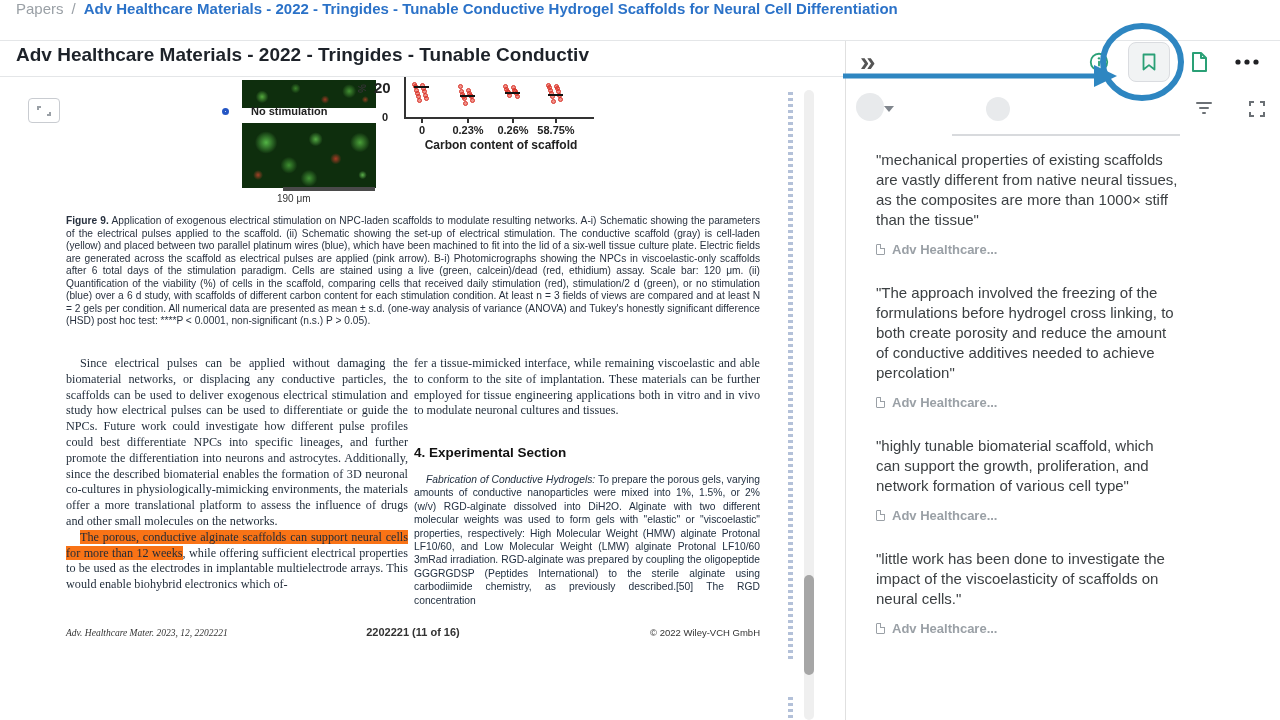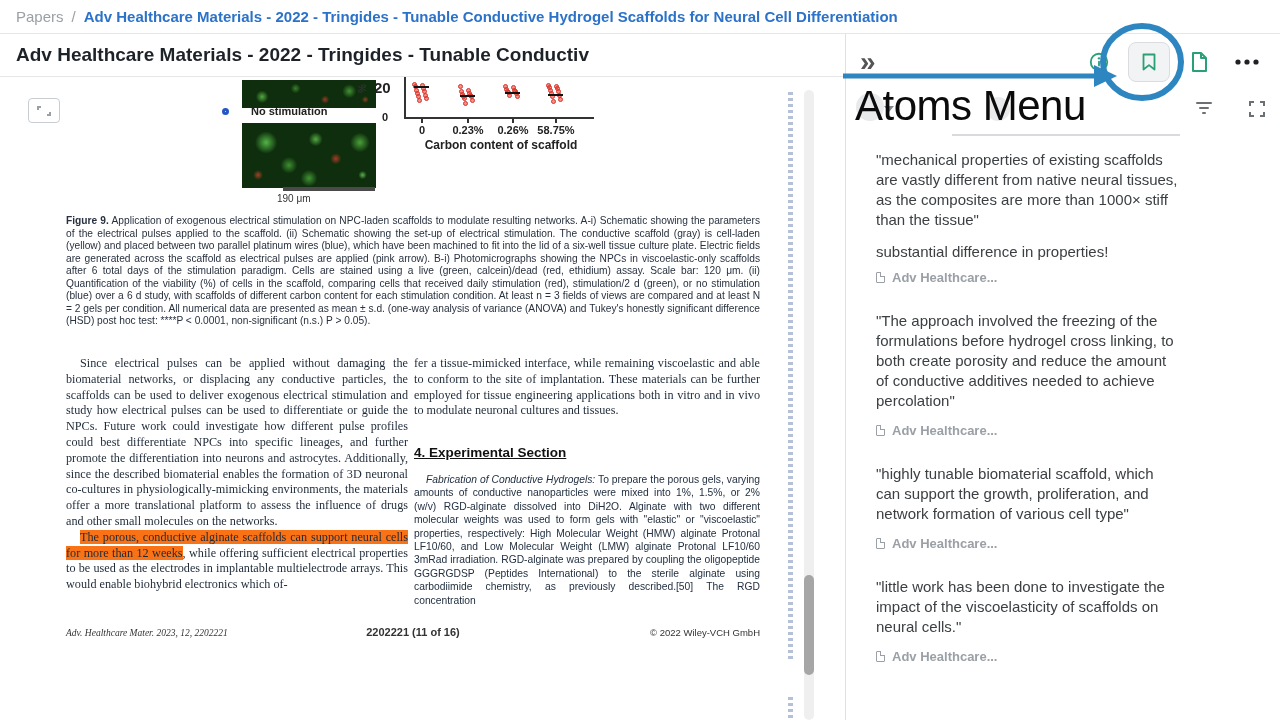--- a/index.html
+++ b/index.html
@@ -1,22 +1,22 @@
 <!DOCTYPE html>
 <html><head>
 <meta charset="utf-8">
 <style>
   * { margin:0; padding:0; box-sizing:border-box; }
   html,body { width:1280px; height:720px; overflow:hidden; background:#fff;
     font-family:"Liberation Sans", sans-serif; }
   .app { position:absolute; inset:0; width:1280px; height:720px; background:#fff; }
 
   
-  .breadcrumb-bar { position:absolute; left:0; top:0; width:1280px; height:34px;
-    border-bottom:1px solid #e4e6e8; display:flex; align-items:center; padding:0 16px;
+  .breadcrumb-bar { position:absolute; left:0; top:0; width:1280px; height:41px;
+    border-bottom:1px solid #e4e6e8; display:flex; align-items:flex-start; padding:0 16px;
     background:#fff; font-size:15px; z-index:5; }
   .crumb-root { color:#9aa0a6; cursor:pointer; }
   .crumb-sep { color:#9aa0a6; margin:0 8px; }
   .crumb-doc { color:#2b72c8; cursor:pointer; white-space:nowrap;font-weight:bold; }
 
   
   .doc-header { position:absolute; left:0; top:34px; width:845px; height:43px;
     border-bottom:1px solid #e4e6e8; display:flex; align-items:center; padding:0 16px;
     background:#fff; z-index:4; }
   .doc-title { font-size:19px; font-weight:bold; color:#1d2229; white-space:nowrap;
@@ -77,21 +77,21 @@
   .caption b { font-weight:bold; }
 
   
   .col { position:absolute; top:279px; font-family:"Liberation Serif", serif;
     font-size:12.2px; line-height:15.8px; color:#1e2a38; text-align:justify; }
   .col-left { left:66px; width:342px; }
   .col-right { left:414px; width:346px; }
   .col p.indent { text-indent:14px; }
   mark.hl { background:#f97316; color:inherit; }
   .sec-heading { font-family:"Liberation Sans", sans-serif; font-size:13.5px; font-weight:bold;
-    color:#111; margin:26px 0 12px 0; text-align:left;text-decoration:underline; }
+    color:#111; margin:26px 0 12px 0; text-align:left; }
   .exp-par { font-family:"Liberation Sans", sans-serif; font-size:10.3px; line-height:13.4px;
     color:#223041; text-align:justify; text-indent:12px; }
   .exp-lead { font-style:italic; }
 
   
   .pdf-footer { position:absolute; left:66px; top:549px; width:694px; display:flex;
     align-items:baseline; font-size:9.5px; color:#333; }
   .pf-left { font-family:"Liberation Serif", serif; font-style:italic; width:230px; }
   .pf-center { font-weight:bold; font-size:11px; width:234px; text-align:center; }
   .pf-right { width:230px; text-align:right; }
@@ -316,21 +316,20 @@
           <svg width="18" height="18" viewBox="0 0 18 18">
             <path d="M2 6V2h4M12 2h4v4M16 12v4h-4M6 16H2v-4" fill="none" stroke="#6b7075" stroke-width="2"></path>
           </svg>
         </span>
       </span>
     </div>
 
     <div class="quotes">
       <div class="quote-card">
         <p class="quote-text">"mechanical properties of existing scaffolds are vastly different from native neural tissues, as the composites are more than 1000× stiff than the tissue"</p>
-        <p class="quote-note">substantial difference in properties!</p>
         <div class="ref-row">
           <span class="ref-icon"></span>
           <span class="ref-label">Adv Healthcare...</span>
         </div>
       </div>
       <div class="quote-card">
         <p class="quote-text">"The approach involved the freezing of the formulations before hydrogel cross linking, to both create porosity and reduce the amount of conductive additives needed to achieve percolation"</p>
         <div class="ref-row">
           <span class="ref-icon"></span>
           <span class="ref-label">Adv Healthcare...</span>
@@ -351,15 +350,14 @@
         </div>
       </div>
     </div>
   </div>
 
   <svg class="overlay-svg" viewBox="0 0 1280 720">
     <line x1="843" y1="76" x2="1096" y2="76" stroke="#2e86c1" stroke-width="5"></line>
     <polygon points="1094,65 1094,87 1117,76" fill="#2e86c1"></polygon>
     <ellipse cx="1142" cy="62" rx="39" ry="36" fill="none" stroke="#2e86c1" stroke-width="6"></ellipse>
   </svg>
-  <div class="annot-label">Atoms Menu</div>
 
 </div>
 
 </body></html>

